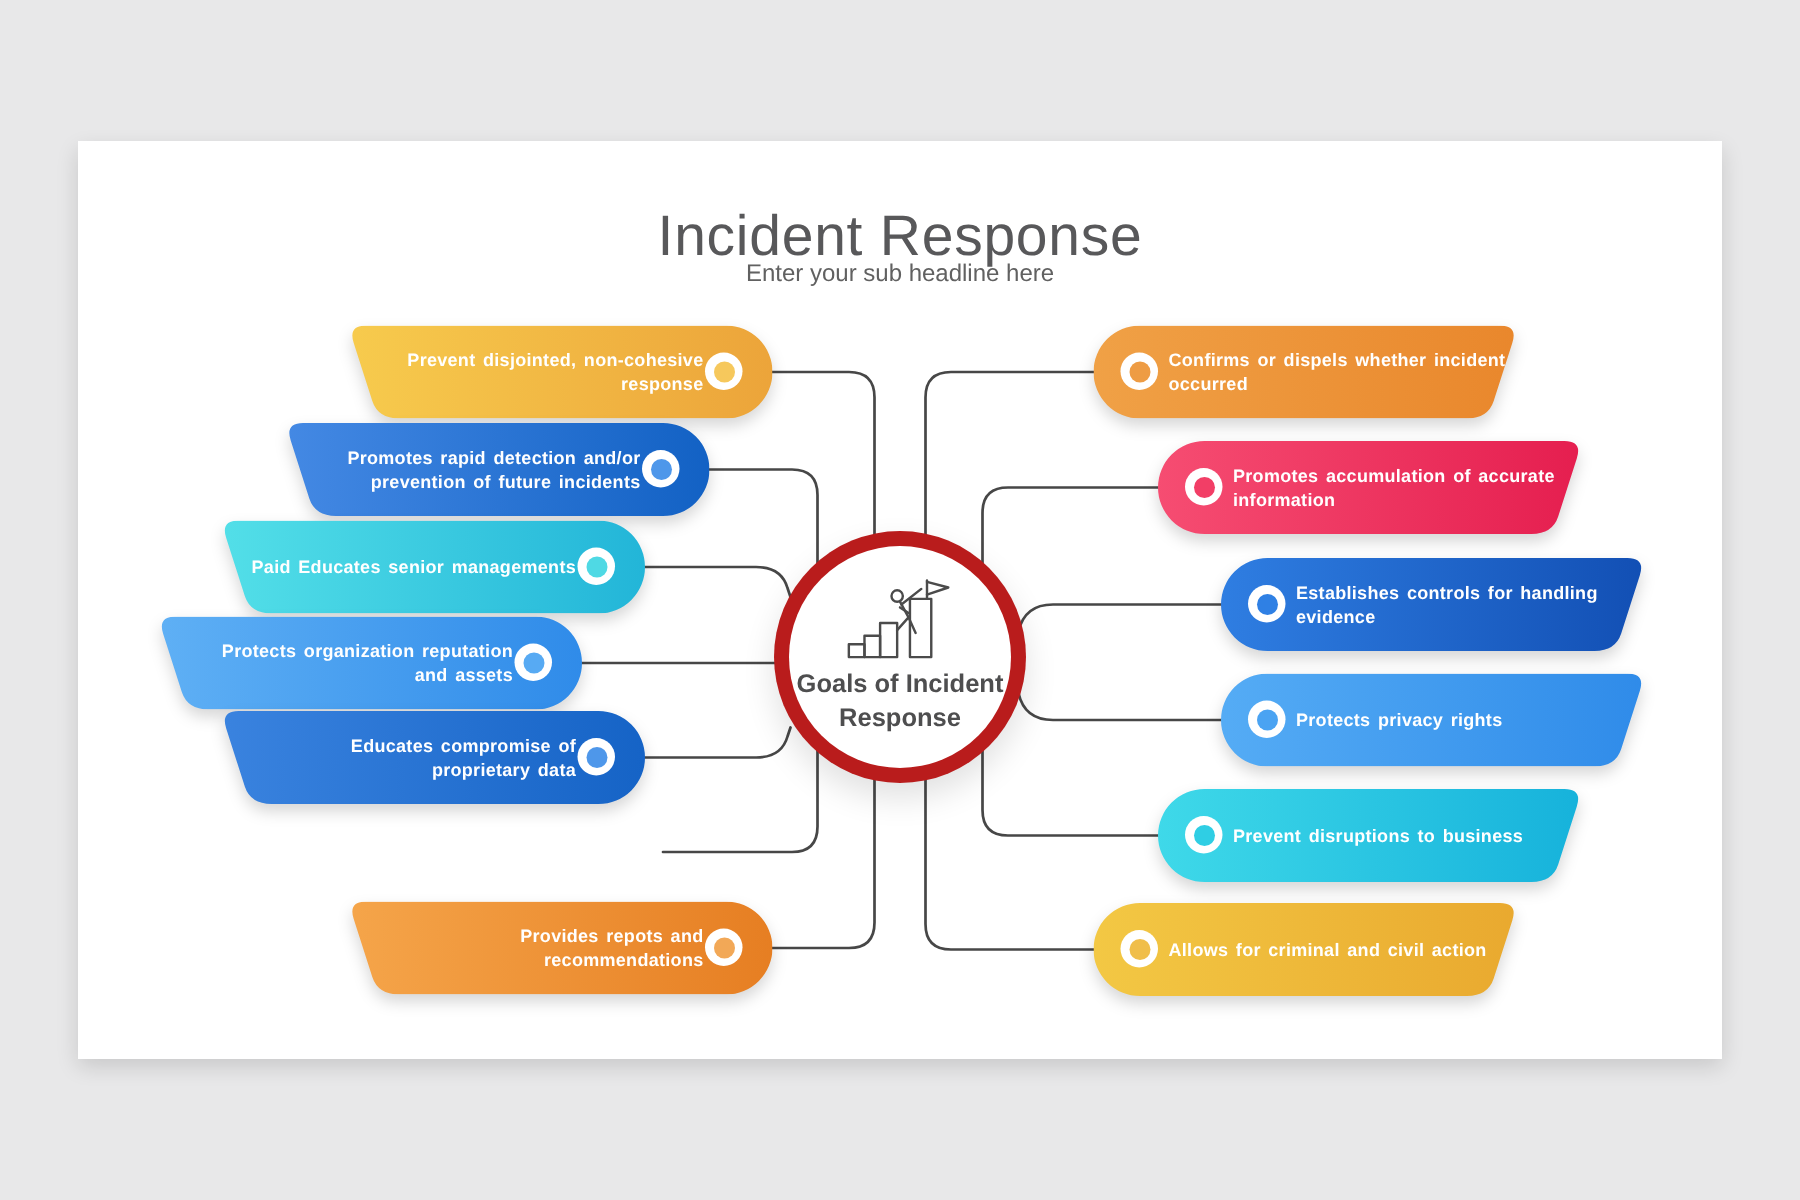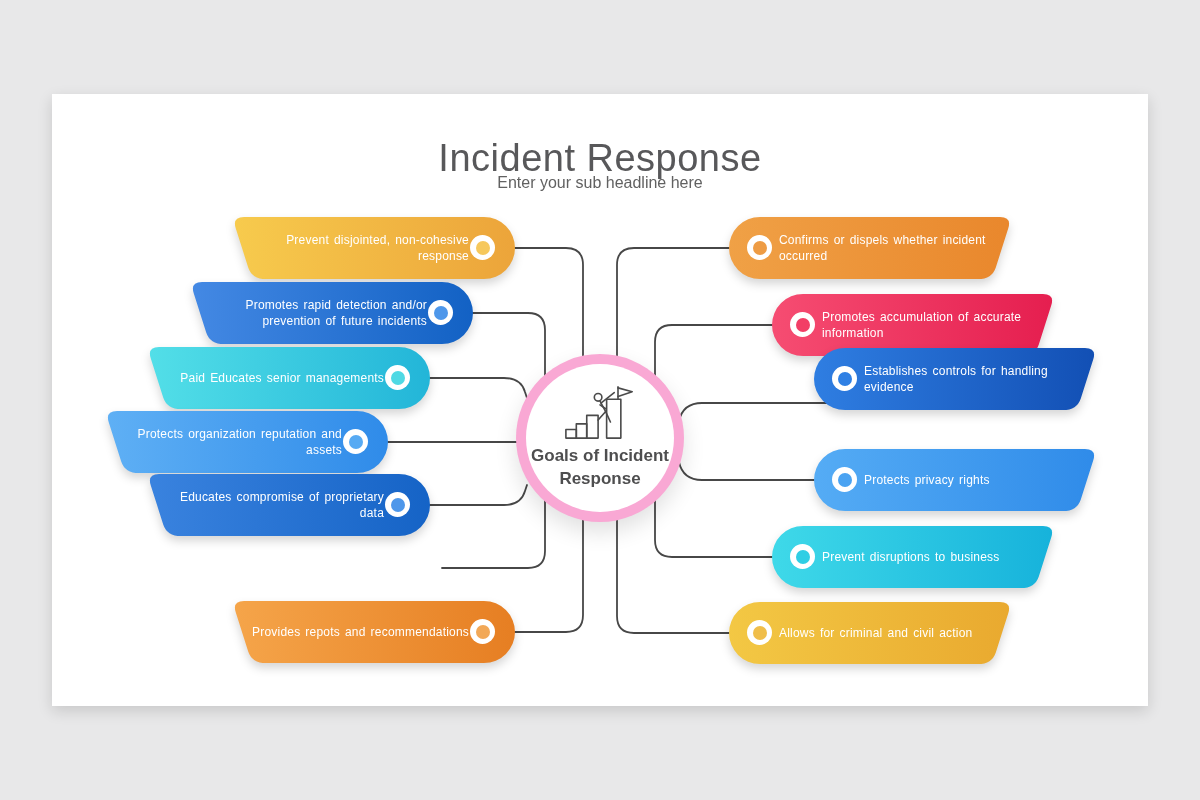--- a/index.html
+++ b/index.html
@@ -45,30 +45,30 @@
   }
   .ring{
     position:absolute;top:18px;width:25px;height:25px;border-radius:50%;
     background:#ffffff;display:flex;align-items:center;justify-content:center;
   }
   .tag.left  .ring{left:238px;}
   .tag.right .ring{left:20px;}
   .dot{width:14px;height:14px;border-radius:50%;background:#ddd;}
   .label{
     position:absolute;top:0;bottom:0;display:flex;align-items:center;
-    color:#ffffff;font-size:12px;font-weight:400;
+    color:#ffffff;font-size:12px;font-weight:700;
     letter-spacing:.2px;word-spacing:1.5px;line-height:1.35;
   }
   .tag.left  .label{left:20px;right:48px;justify-content:flex-end;text-align:right;}
   .tag.right .label{left:52px;right:8px;justify-content:flex-start;text-align:left;}
 
   
   .hub{
     position:absolute;left:516px;top:354px;width:168px;height:168px;
-    border-radius:50%;background:#f9a8d4;z-index:3;
+    border-radius:50%;background:#b91c1c;z-index:3;
     box-shadow:0 10px 22px rgba(0,0,0,.12);
   }
   .hub-inner{
     position:absolute;inset:10px;border-radius:50%;background:#ffffff;
     display:flex;flex-direction:column;align-items:center;justify-content:center;gap:5px;
   }
   .hub-label{
     width:160px;text-align:center;font-size:17px;font-weight:700;
     color:#4e4e4f;line-height:1.35;
   }
@@ -158,21 +158,21 @@
     </div>
   </div>
   <div class="tag right" style="left:770px;top:294px">
     <div class="shape" style="background: linear-gradient(90deg, rgb(246, 77, 114), rgb(229, 30, 79));">
       <span class="ring">
           <span class="dot" style="background: rgb(242, 62, 102);"></span>
         </span>
       <div class="label">Promotes accumulation of accurate information</div>
     </div>
   </div>
-  <div class="tag right" style="left:812px;top:348px">
+  <div class="tag right" style="left:812px;top:372px">
     <div class="shape" style="background: linear-gradient(90deg, rgb(47, 126, 226), rgb(18, 79, 180));">
       <span class="ring">
           <span class="dot" style="background: rgb(47, 128, 228);"></span>
         </span>
       <div class="label">Establishes controls for handling evidence</div>
     </div>
   </div>
   <div class="tag right" style="left:812px;top:449px">
     <div class="shape" style="background: linear-gradient(90deg, rgb(85, 172, 245), rgb(47, 139, 233));">
       <span class="ring">

